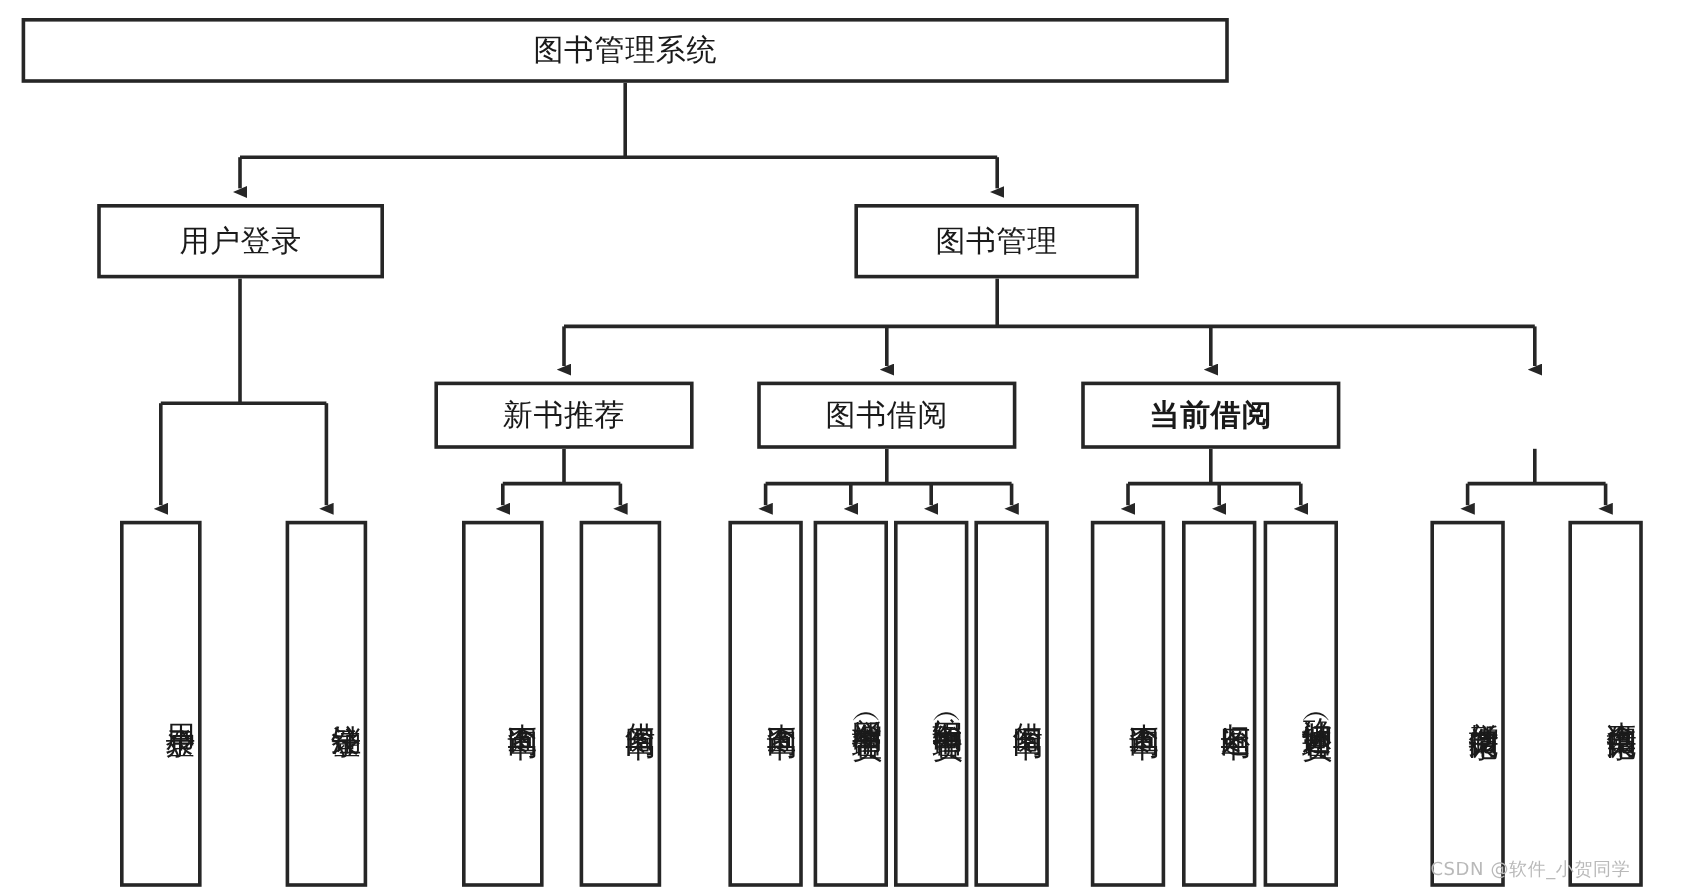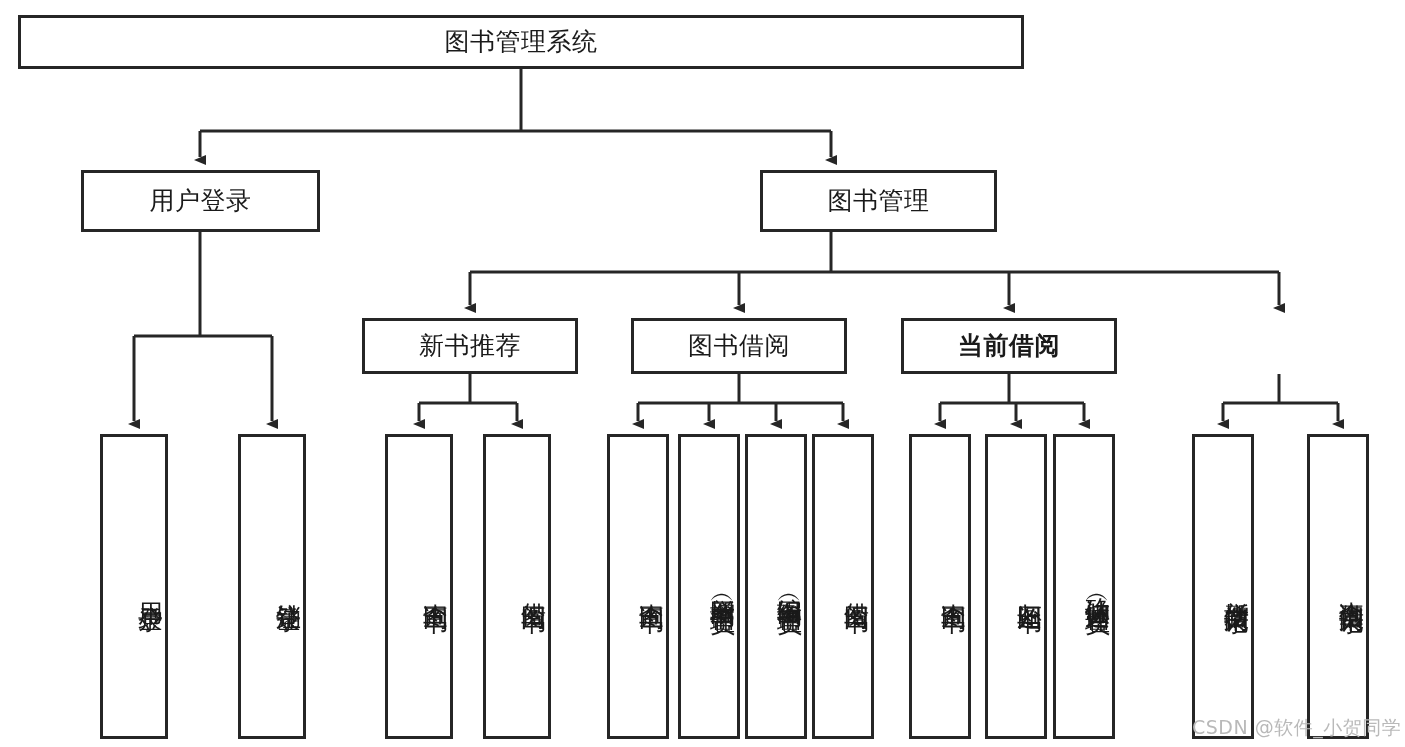--- a/index.html
+++ b/index.html
@@ -50,21 +50,21 @@
     align-items: flex-start;
     justify-content: center;
   }
   .node.vert .vtext {
     writing-mode: vertical-rl;
     text-orientation: upright;
     white-space: nowrap;
   }
   .watermark {
     position: absolute;
-    font-size: 19px;
+    font-size: 15px;
     color: #b9b9b9;
     white-space: nowrap;
     letter-spacing: 0.5px;
   }
 </style>
 </head>
 <body>
 
 <div id="canvas">
 
@@ -114,21 +114,21 @@
       <path d="M1279,374 L1279,403"></path>
       <path d="M1223,403 L1338,403"></path>
       <path d="M1223,403 L1223,421" marker-end="url(#arrow)"></path>
       <path d="M1338,403 L1338,421" marker-end="url(#arrow)"></path>
     </g>
   </svg>
 
   <div class="node horiz" style="left: 18px; top: 15px; width: 1006px; height: 54px;">图书管理系统</div>
 
   <div class="node horiz" style="left: 81px; top: 170px; width: 239px; height: 62px;">用户登录</div>
-  <div class="node horiz" style="left: 712px; top: 170px; width: 237px; height: 62px; margin-left: 48px;">图书管理</div>
+  <div class="node horiz" style="left: 712px; top: 170px; width: 237px; height: 62px;">图书管理</div>
 
   <div class="node horiz" style="left: 631px; top: 318px; width: 216px; height: 56px;">图书借阅</div>
   <div class="node horiz" style="left: 362px; top: 318px; width: 216px; height: 56px;">新书推荐</div>
   <div class="node horiz" style="left: 901px; top: 318px; width: 216px; height: 56px; font-weight: bold;">当前借阅</div>
 
   <div class="node vert" style="left: 100px; top: 434px; width: 68px; height: 305px;">
     <span class="vtext">用户登录</span>
   </div>
   <div class="node vert" style="left: 238px; top: 434px; width: 68px; height: 305px;">
     <span class="vtext">注销登录</span>

